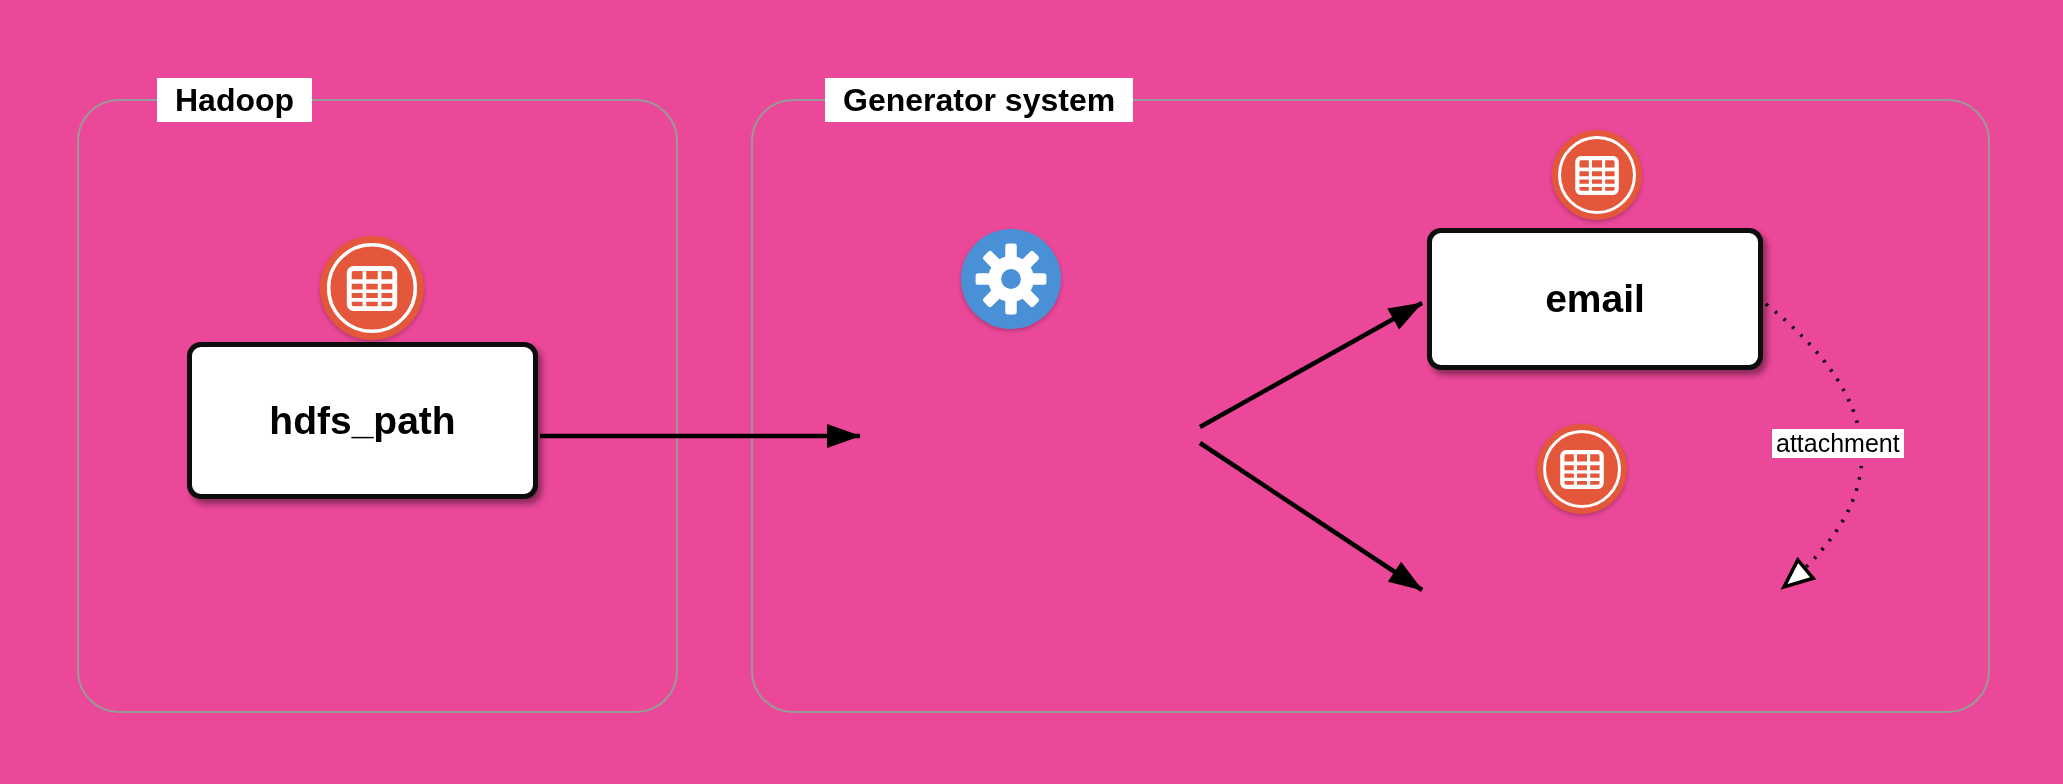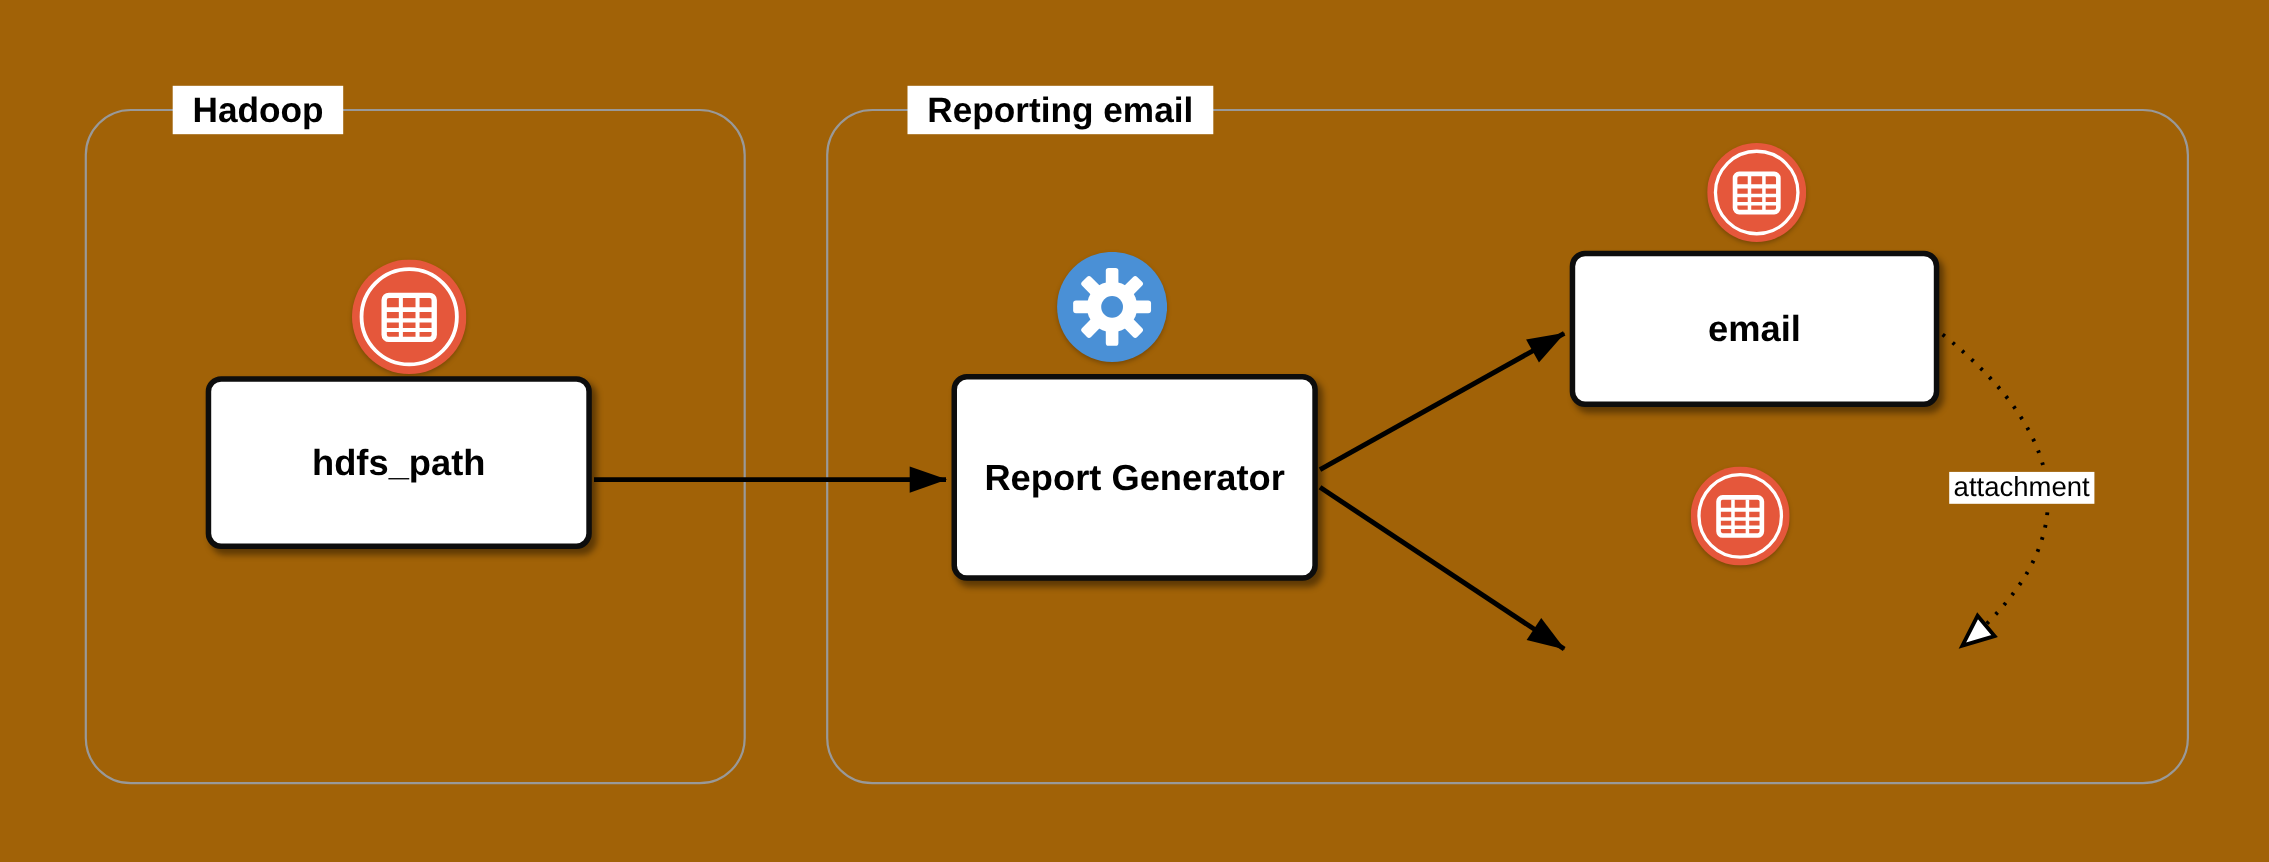--- a/index.html
+++ b/index.html
@@ -1,38 +1,38 @@
 <!DOCTYPE html>
 <html><head>
 <meta charset="utf-8">
 <style>
   html,body{margin:0;padding:0;background:#ffffff;}
   .canvas{
-    position:relative;width:2063px;height:784px;background:#a16207;overflow:hidden;
+    position:relative;width:2063px;height:784px;background:#ec4899;overflow:hidden;
     font-family:"Liberation Sans", sans-serif;color:#000;
   }
   
   .group{
     position:absolute;border:2px solid #999999;border-radius:42px;background:transparent;
   }
   .group-label{
     position:absolute;top:-23px;background:#ffffff;padding:0 18px;
     font-size:32px;font-weight:bold;line-height:44px;white-space:nowrap;z-index:6;
   }
   #group-hadoop{left:77px;top:99px;width:597px;height:610px;}
   #group-hadoop .group-label{left:78px;}
   #group-reporting{left:751px;top:99px;width:1235px;height:610px;}
   #group-reporting .group-label{left:72px;}
   
   .node{
     position:absolute;background:#ffffff;border:5px solid #0d0d0d;border-radius:14px;
     box-shadow:4px 5px 6px rgba(0,0,0,0.42);
     display:flex;align-items:center;justify-content:center;z-index:10;
   }
-  .node-label{font-size:33px;font-weight:bold;white-space:nowrap;}
+  .node-label{font-size:39px;font-weight:bold;white-space:nowrap;}
   #node-hdfs{left:187px;top:342px;width:341px;height:147px;}
   #node-rg{left:865px;top:340px;width:323px;height:178px;}
   #node-email{left:1427px;top:228px;width:326px;height:132px;}
   #node-report{left:1427px;top:527px;width:326px;height:133px;}
   
   .icon{position:absolute;z-index:10;filter:drop-shadow(0 2px 2px rgba(0,0,0,0.25));}
   #icon-hdfs{left:320px;top:236px;width:104px;height:104px;}
   #icon-rg{left:961px;top:229px;width:100px;height:100px;}
   #icon-email{left:1552px;top:130px;width:90px;height:90px;}
   #icon-report{left:1537px;top:424px;width:90px;height:90px;}
@@ -47,21 +47,21 @@
 </style>
 </head>
 <body>
 
 <div class="canvas">
 
   <div class="group" id="group-hadoop">
     <div class="group-label">Hadoop</div>
   </div>
   <div class="group" id="group-reporting">
-    <div class="group-label">Reporting email</div>
+    <div class="group-label">Generator system</div>
   </div>
 
   <svg id="edges" viewBox="0 0 2063 784" xmlns="http://www.w3.org/2000/svg">
     <defs>
       <marker id="arrow-filled" markerUnits="userSpaceOnUse" markerWidth="38" markerHeight="28" refX="34" refY="13" orient="auto">
         <path d="M1,1 L35,13 L1,25 Z" fill="#000"></path>
       </marker>
       <marker id="arrow-open" markerUnits="userSpaceOnUse" markerWidth="36" markerHeight="32" refX="31" refY="15" orient="auto">
         <path d="M3,3 L31,15 L3,27 Z" fill="#ffffff" stroke="#000" stroke-width="3.5"></path>
       </marker>
@@ -133,20 +133,17 @@
       <line x1="27" y1="51" x2="69" y2="51" stroke="#ffffff" stroke-width="3.4"></line>
       <line x1="27" y1="59" x2="69" y2="59" stroke="#ffffff" stroke-width="3.4"></line>
       <line x1="41" y1="32" x2="41" y2="67" stroke="#ffffff" stroke-width="3.4"></line>
       <line x1="55" y1="32" x2="55" y2="67" stroke="#ffffff" stroke-width="3.4"></line>
     </svg>
   </div>
 
   <div class="node" id="node-hdfs">
     <span class="node-label">hdfs_path</span>
   </div>
-  <div class="node" id="node-rg">
-    <span class="node-label">Report Generator</span>
-  </div>
   <div class="node" id="node-email">
     <span class="node-label">email</span>
   </div>
 
 </div>
 
 </body></html>

